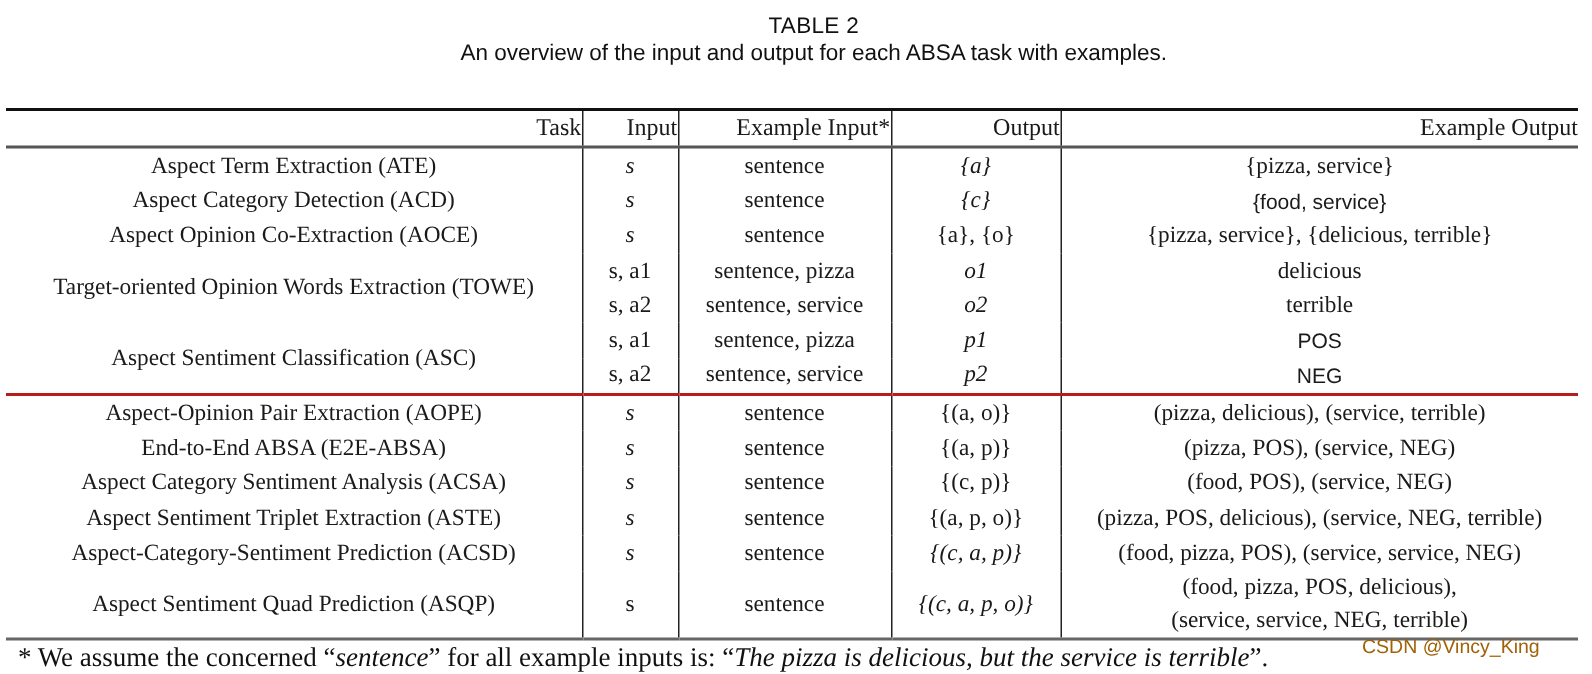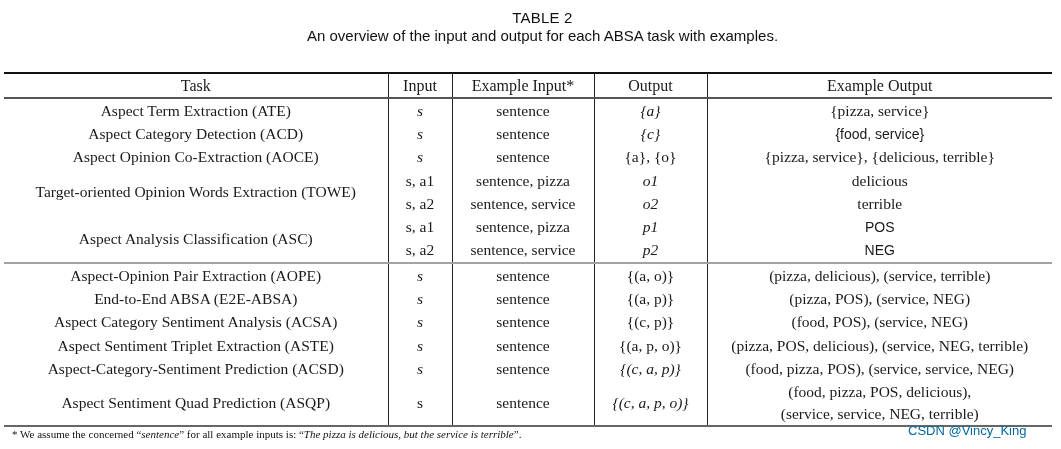--- a/index.html
+++ b/index.html
@@ -22,42 +22,42 @@
     font-size: 15.5px; color: #1a1a1a;
   }
   table.absa col.c-task { width: 384px; }
   table.absa col.c-in { width: 64px; }
   table.absa col.c-exin { width: 142px; }
   table.absa col.c-out { width: 113px; }
   table.absa col.c-exout { width: 345px; }
 
   table.absa thead tr { border-top: 2px solid #111; border-bottom: 2px solid #555; }
   table.absa th {
-    font-weight: normal; height: 23px; padding: 0; text-align: center;
+    font-weight: normal; height: 23px; padding: 0; text-align: right;
     font-size: 16px;
   }
   table.absa td {
     padding: 0; height: 23.3px; text-align: center; line-height: 22px;
     white-space: nowrap;
   }
   table.absa th + th, table.absa td.bl { border-left: 1px solid #222; }
-  table.absa tr.midrule td { border-top: 2px solid #a3a3a3; }
+  table.absa tr.midrule td { border-top: 2px solid #b91c1c; }
   table.absa tbody.last tr:last-child td { border-bottom: 2px solid #666; }
   .math { font-style: italic; }
   .mono { font-family: Liberation Sans, sans-serif; font-size: 14px; }
   td.tall { height: 46px; line-height: 21px; }
 
   .footnote {
-    position: absolute; left: 12px; top: 428px; font-size: 11px;
+    position: absolute; left: 12px; top: 428px; font-size: 18px;
     font-family: "Liberation Serif", serif; color: #111;
   }
   .footnote i { font-style: italic; }
   .watermark {
     position: absolute; left: 908px; top: 423px; font-size: 13px;
-    font-family: "Liberation Sans", sans-serif; color: #0369a1;
+    font-family: "Liberation Sans", sans-serif; color: #a16207;
   }
 </style>
 </head>
 <body>
 
 <div class="caption cap-title">TABLE 2</div>
 <div class="caption cap-sub">An overview of the input and output for each ABSA task with examples.</div>
 
 <table class="absa">
   <colgroup>
@@ -110,21 +110,21 @@
       <td class="bl">delicious</td>
     </tr>
     <tr>
       <td class="bl">s, a2</td>
       <td class="bl">sentence, service</td>
       <td class="bl math">o2</td>
       <td class="bl">terrible</td>
     </tr>
 
     <tr>
-      <td rowspan="2">Aspect Analysis Classification (ASC)</td>
+      <td rowspan="2">Aspect Sentiment Classification (ASC)</td>
       <td class="bl">s, a1</td>
       <td class="bl">sentence, pizza</td>
       <td class="bl math">p1</td>
       <td class="bl mono">POS</td>
     </tr>
     <tr>
       <td class="bl">s, a2</td>
       <td class="bl">sentence, service</td>
       <td class="bl math">p2</td>
       <td class="bl mono">NEG</td>

